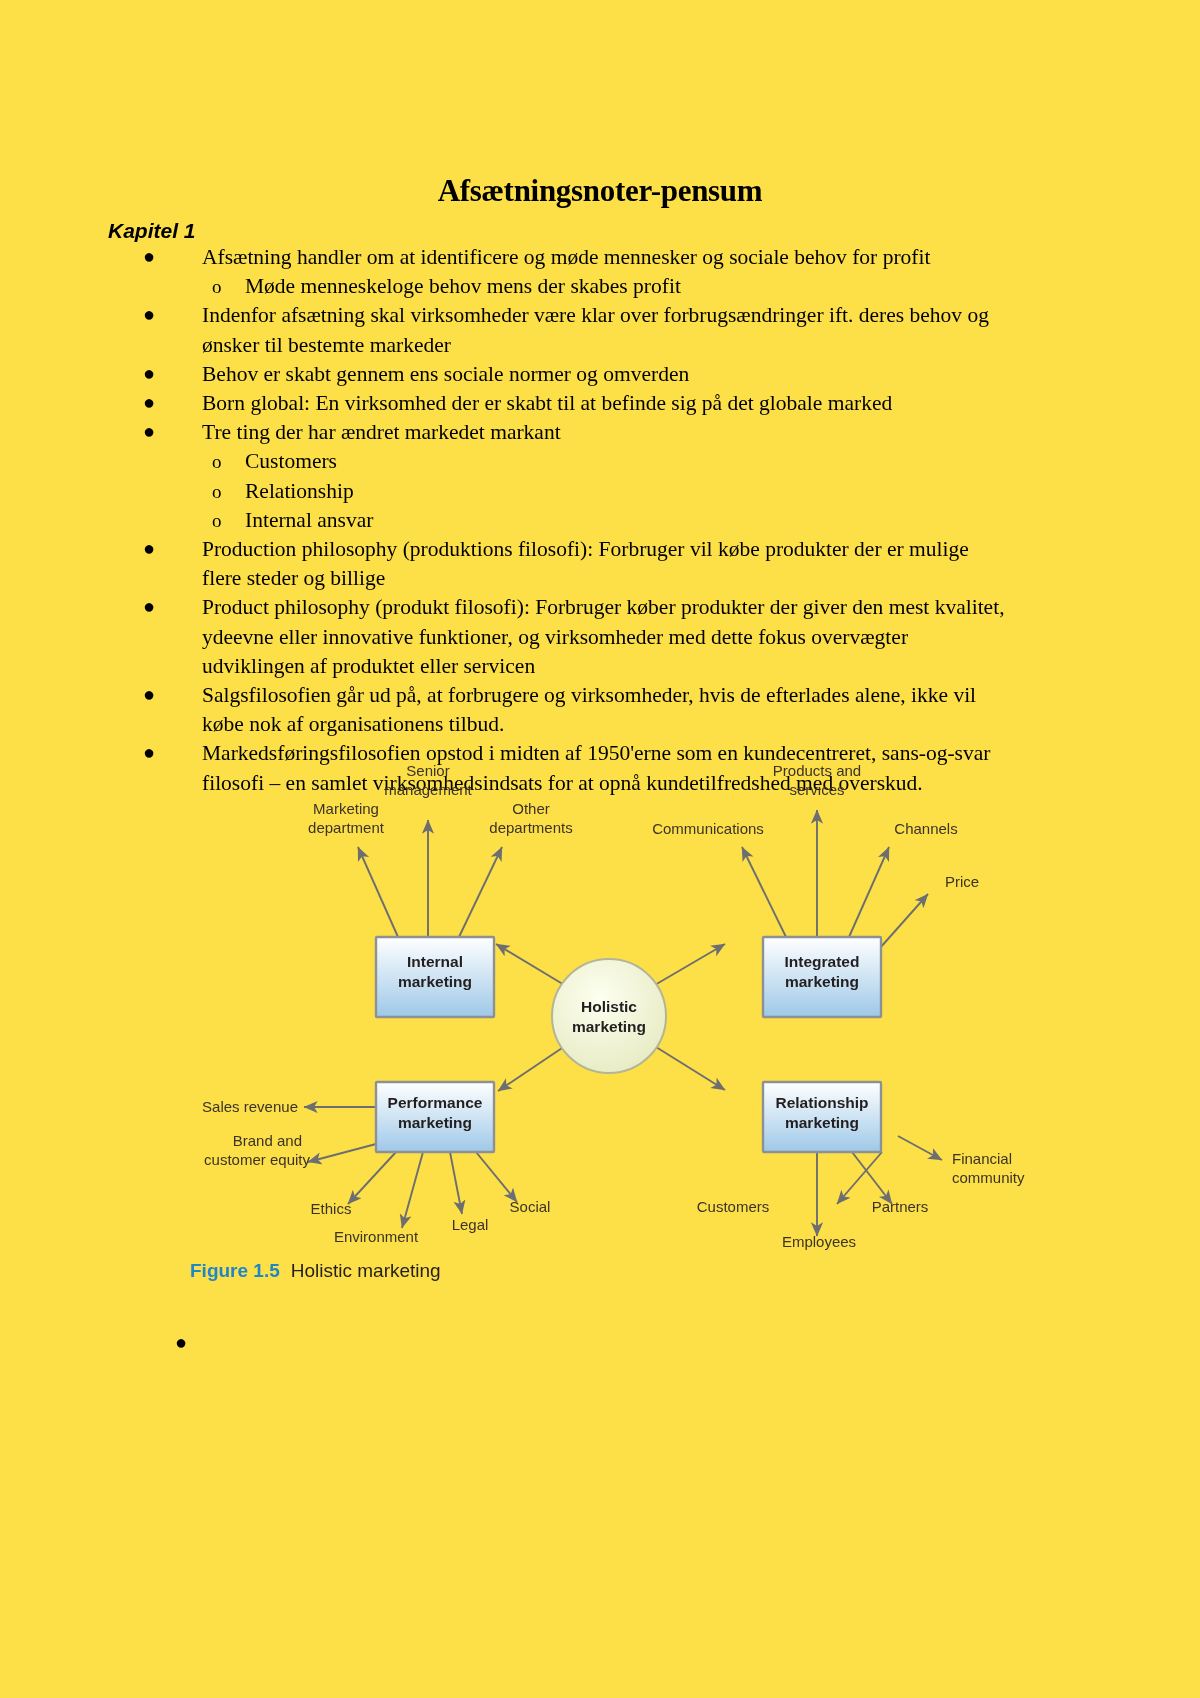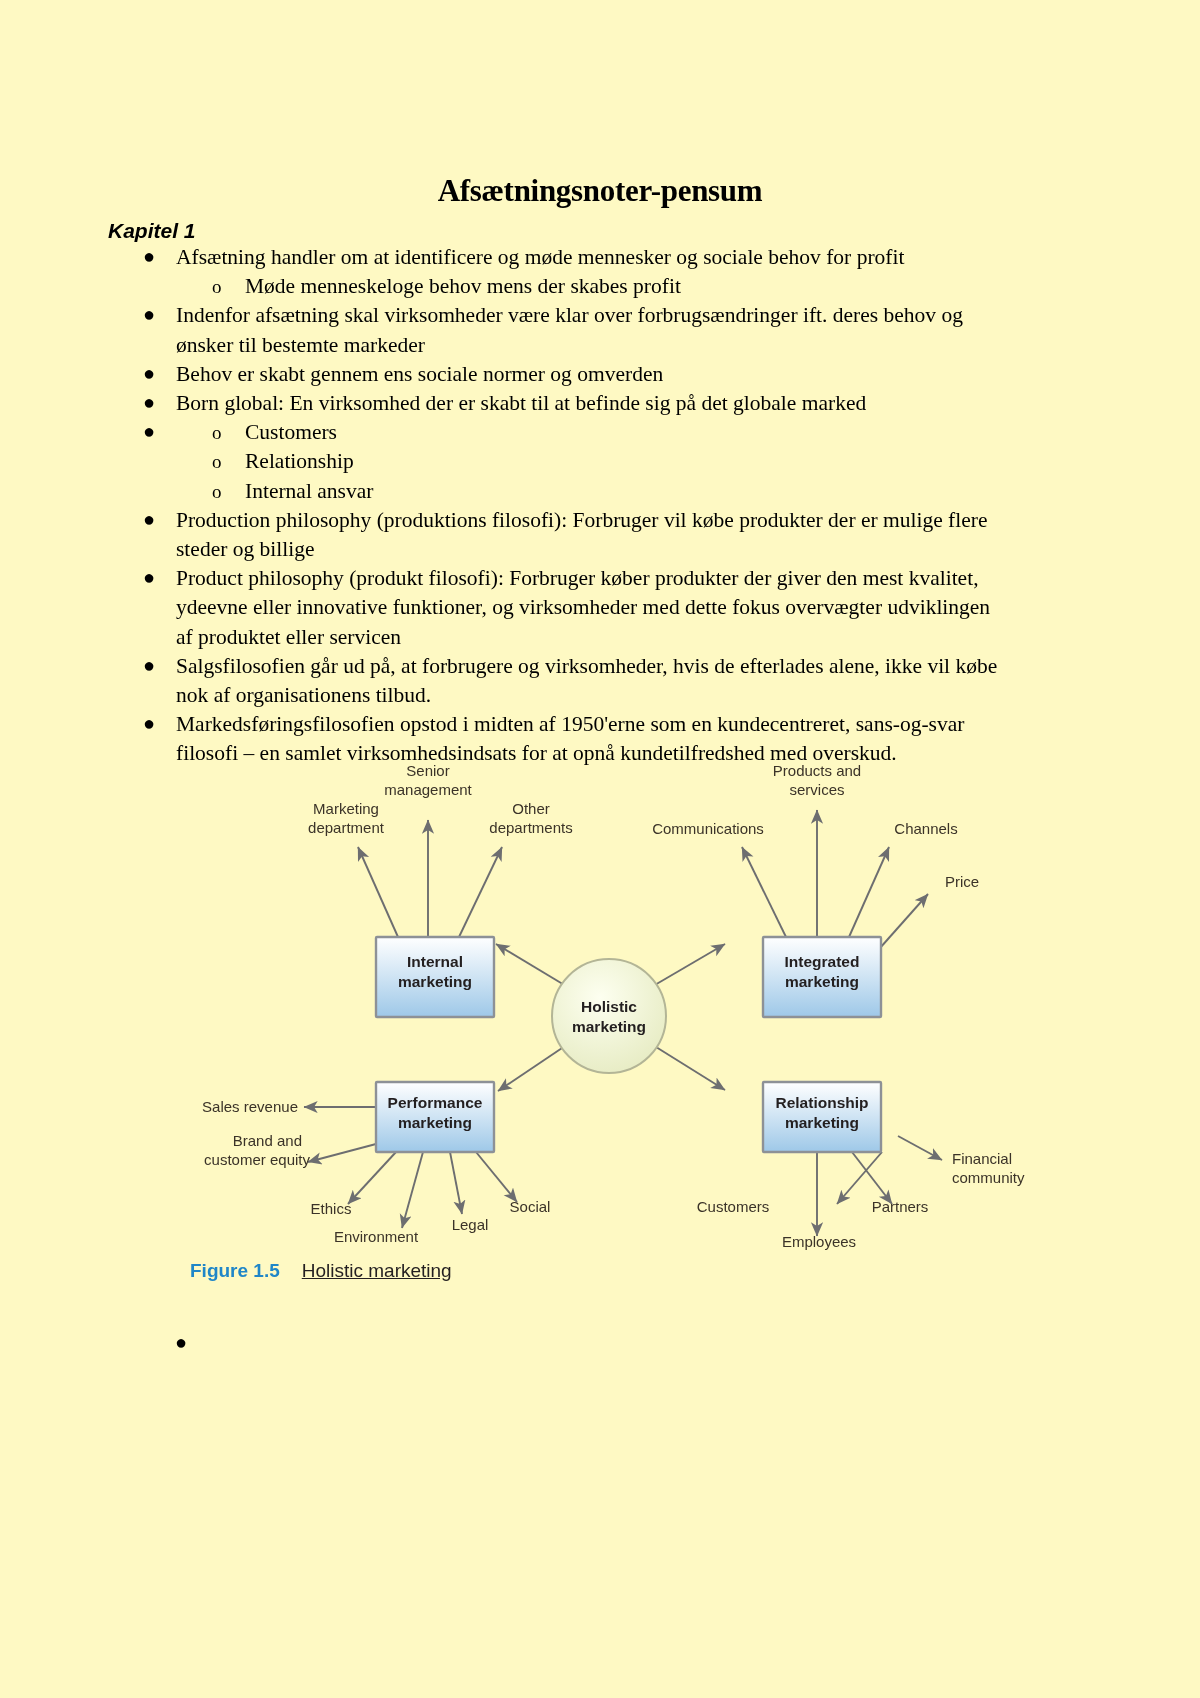--- a/index.html
+++ b/index.html
@@ -13,21 +13,21 @@
     position: relative;
     font-family: "Liberation Serif", serif;
     color: #000000;
     overflow: hidden;
   }
   .page {
     position: absolute;
     left: 0; top: 0;
     width: 1200px;
     height: 1698px;
-    background: #fef9c3;
+    background: #fde047;
   }
   .doc-title {
     position: absolute;
     left: 0; top: 152px;
     width: 1200px;
     text-align: center;
     font-size: 31px;
     font-weight: bold;
     letter-spacing: -0.3px;
     font-family: "Liberation Serif", serif;
@@ -54,20 +54,21 @@
   }
   ul.lvl1 > li {
     position: relative;
     padding-left: 68px;
     font-size: 21.5px;
     line-height: 29.2px;
     margin: 0 0 0 0;
   }
   ul.lvl1 > li > .txt {
     display: block;
+    margin-left: 26px;
   }
   ul.lvl1 > li > .bullet {
     position: absolute;
     left: 35px;
     top: -1px;
     font-size: 20px;
     line-height: 29.2px;
   }
   ul.lvl2 {
     list-style: none;
@@ -104,22 +105,21 @@
     top: 1260px;
     font-family: "Liberation Sans", sans-serif;
     font-size: 19px;
   }
   .fig-caption .fig-num {
     color: #1f86c8;
     font-weight: bold;
   }
   .fig-caption .fig-text {
     color: #231f20;
-    margin-left: 22px;
-    text-decoration: underline;
+    margin-left: 11px;
   }
 
   .closing-list {
     position: absolute;
     left: 140px;
     top: 1328px;
     width: 900px;
   }
   .closing-list ul {
     list-style: none;
@@ -174,20 +174,21 @@
         <span class="txt">Behov er skabt gennem ens sociale normer og omverden</span>
       </li>
 
       <li>
         <span class="bullet">●</span>
         <span class="txt">Born global: En virksomhed der er skabt til at befinde sig på det globale marked</span>
       </li>
 
       <li>
         <span class="bullet">●</span>
+        <span class="txt">Tre ting der har ændret markedet markant</span>
         <ul class="lvl2">
           <li>
             <span class="obullet">o</span>
             <span>Customers</span>
           </li>
           <li>
             <span class="obullet">o</span>
             <span>Relationship</span>
           </li>
           <li>

